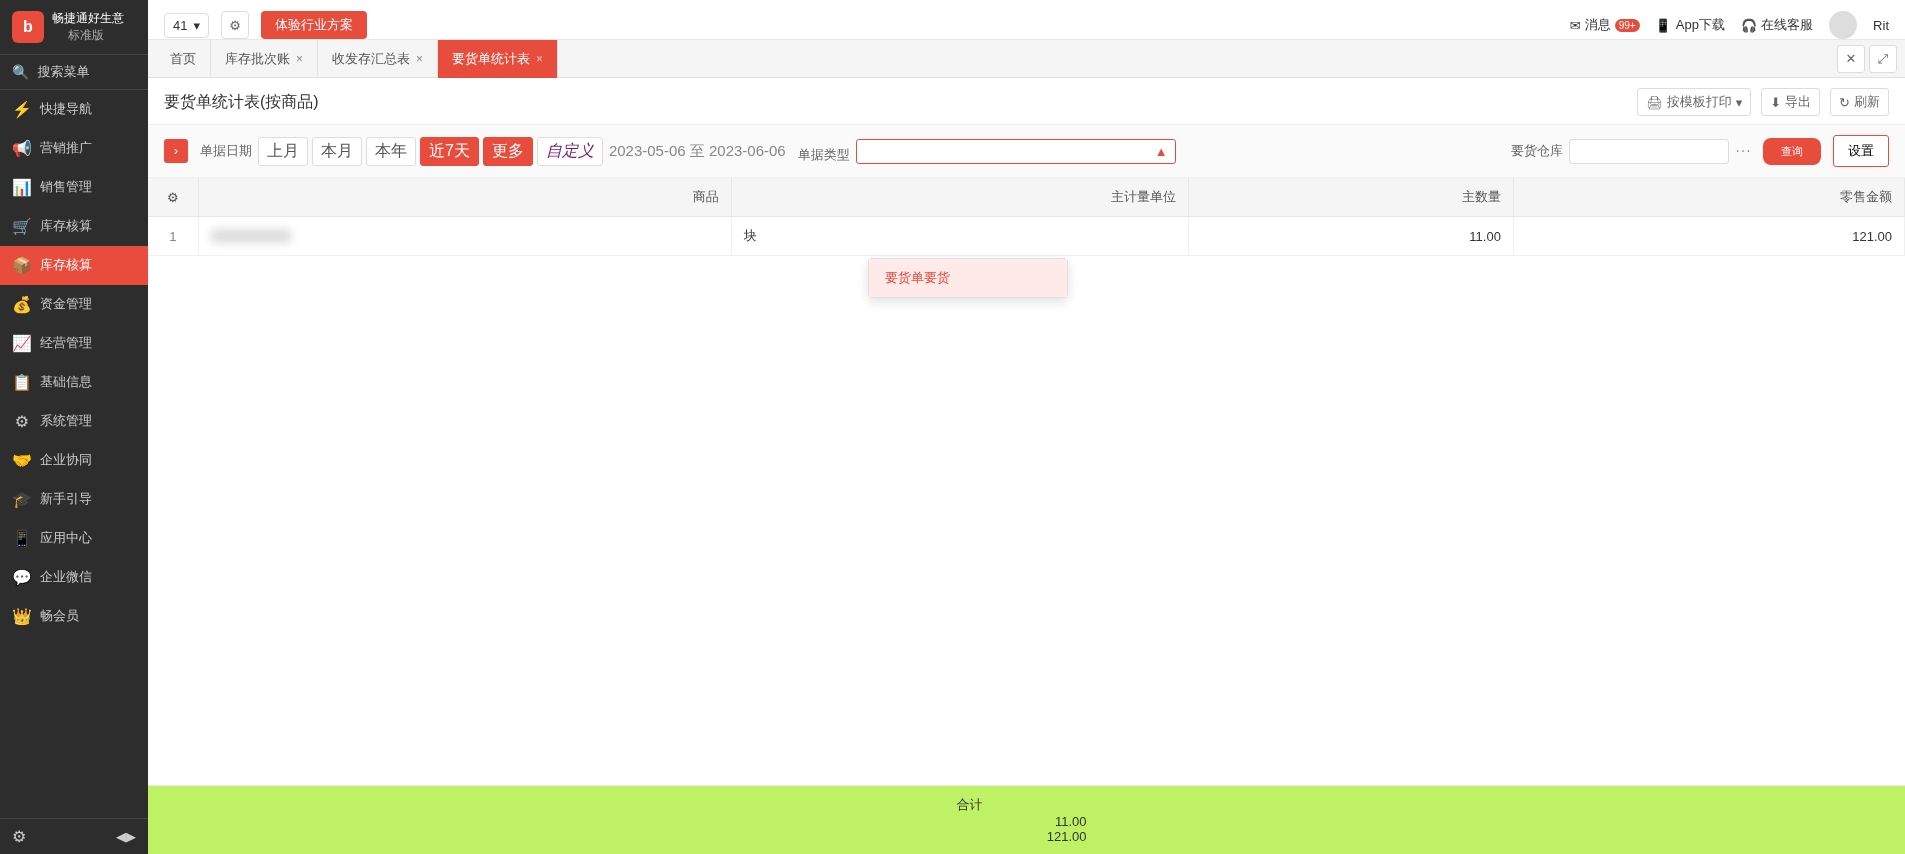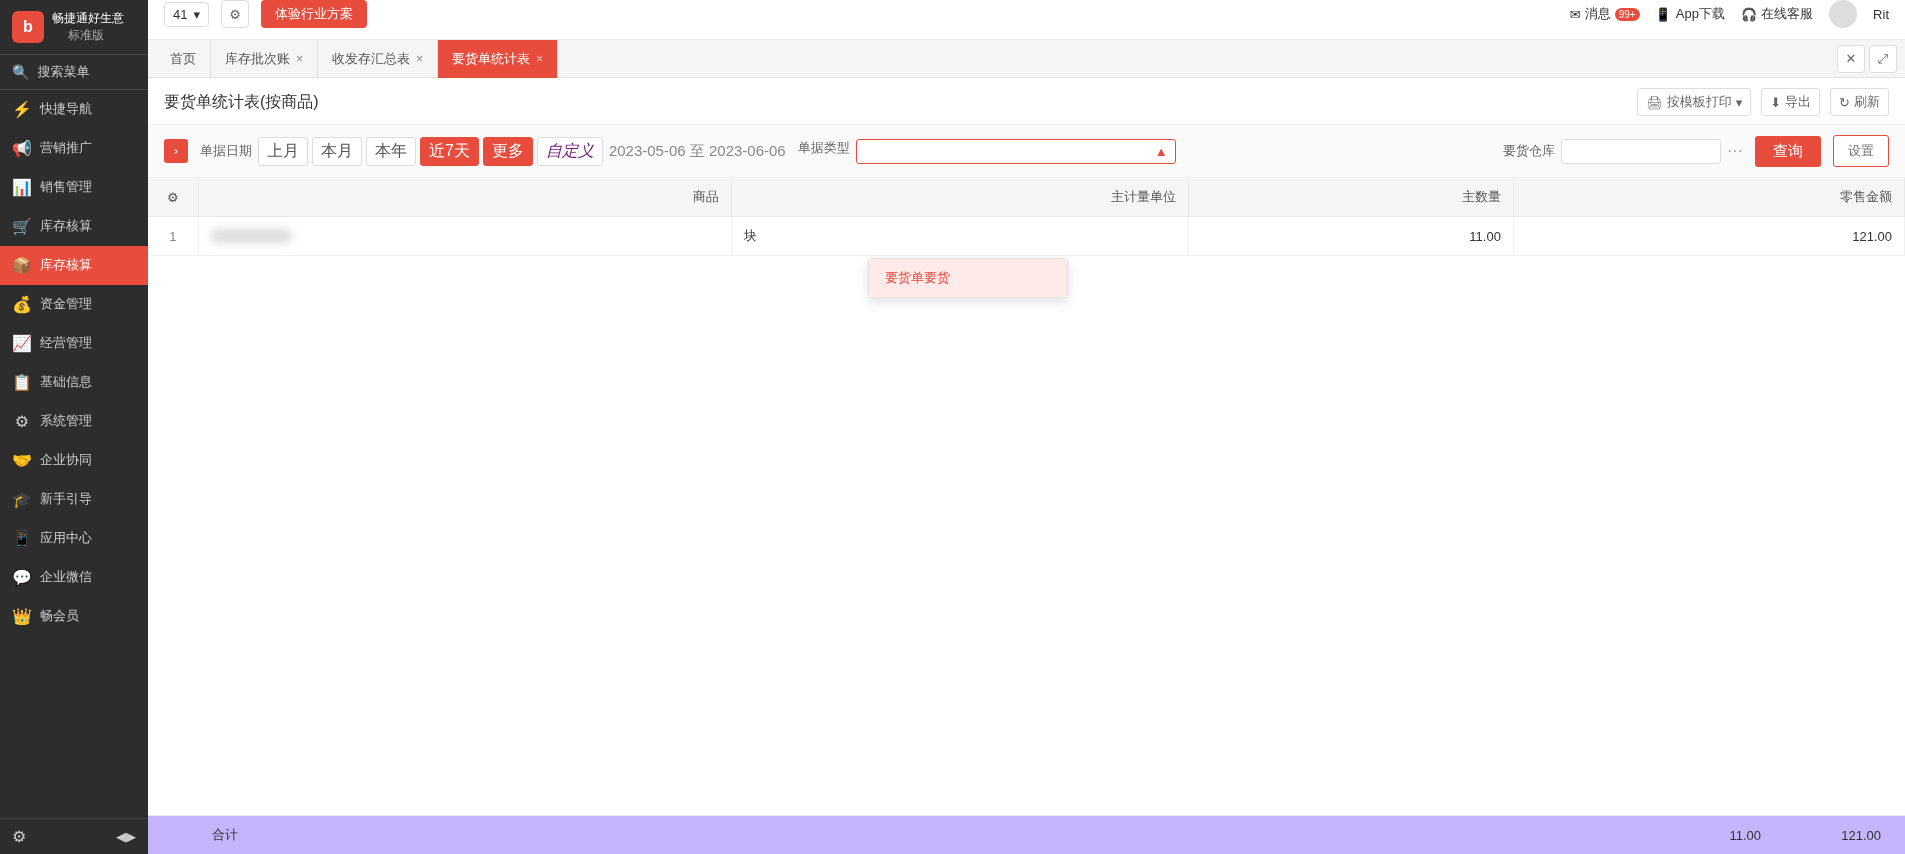--- a/index.html
+++ b/index.html
@@ -76,21 +76,21 @@
       display: flex;
       flex-direction: column;
       overflow: hidden;
     }
 
     
     .topbar {
       height: 40px;
       background: #fff;
       display: flex;
-      align-items: flex-start;
+      align-items: flex-end;
       padding: 0 16px;
       border-bottom: 1px solid #e8e8e8;
       justify-content: space-between;
     }
     .topbar-left { display: flex; align-items: center; gap: 12px; }
     .store-selector {
       display: flex;
       align-items: center;
       gap: 6px;
       padding: 4px 8px;
@@ -238,21 +238,21 @@
     }
     .date-btn.more-btn {
       background: #e74c3c;
       color: white;
       border-color: #e74c3c;
     }
     .date-btn.custom-btn { color: #701a75; font-style: italic; }
     .date-display { font-size: 15px; color: #888; }
 
     .filter-type-group {
-      display: flex; align-items: flex-start; gap: 6px;
+      display: flex; align-items: flex-end; gap: 6px;
       flex: 1;
     }
     .filter-input-wrapper {
       position: relative;
       flex: 1;
       max-width: 320px;
     }
     .filter-input {
       width: 100%;
       padding: 4px 30px 4px 8px;
@@ -278,27 +278,27 @@
       font-size: 13px;
       width: 160px;
     }
     .warehouse-dots { color: #999; cursor: pointer; font-size: 16px; }
 
     .query-btn {
       background: #e74c3c;
       color: white;
       border: none;
       padding: 6px 18px;
-      border-radius: 3px;
-      cursor: pointer;
-      font-size: 15px;
+      border-radius: 8px;
+      cursor: pointer;
+      font-size: 11px;
     }
     .settings-filter-btn {
       border: 1px solid #e74c3c;
-      color: #737373;
+      color: #000000;
       background: white;
       padding: 6px 14px;
       border-radius: 3px;
       cursor: pointer;
       font-size: 13px;
     }
 
     
     .dropdown-menu {
       position: absolute;
@@ -355,27 +355,28 @@
     .product-blur {
       width: 80px;
       height: 14px;
       background: #ddd;
       border-radius: 3px;
       filter: blur(4px);
     }
 
     
     .table-footer {
-      background: #c4b5fd;
+      background: #bef264;
       border-top: 1px solid #e8e8e8;
-      padding: 10px 24px;
+      padding: 10px 12px;
       display: flex;
       align-items: center;
       font-size: 13px;
       color: #333;
+      flex-direction: column;
     }
     .footer-label { width: 220px; padding-left: 40px; font-weight: 500; }
     .footer-spacer { flex: 1; }
     .footer-unit { width: 120px; text-align: left; }
     .footer-qty { width: 120px; text-align: right; }
     .footer-amount { width: 120px; text-align: right; }
 
     
     ::-webkit-scrollbar { width: 6px; height: 6px; }
     ::-webkit-scrollbar-thumb { background: #ccc; border-radius: 3px; }

